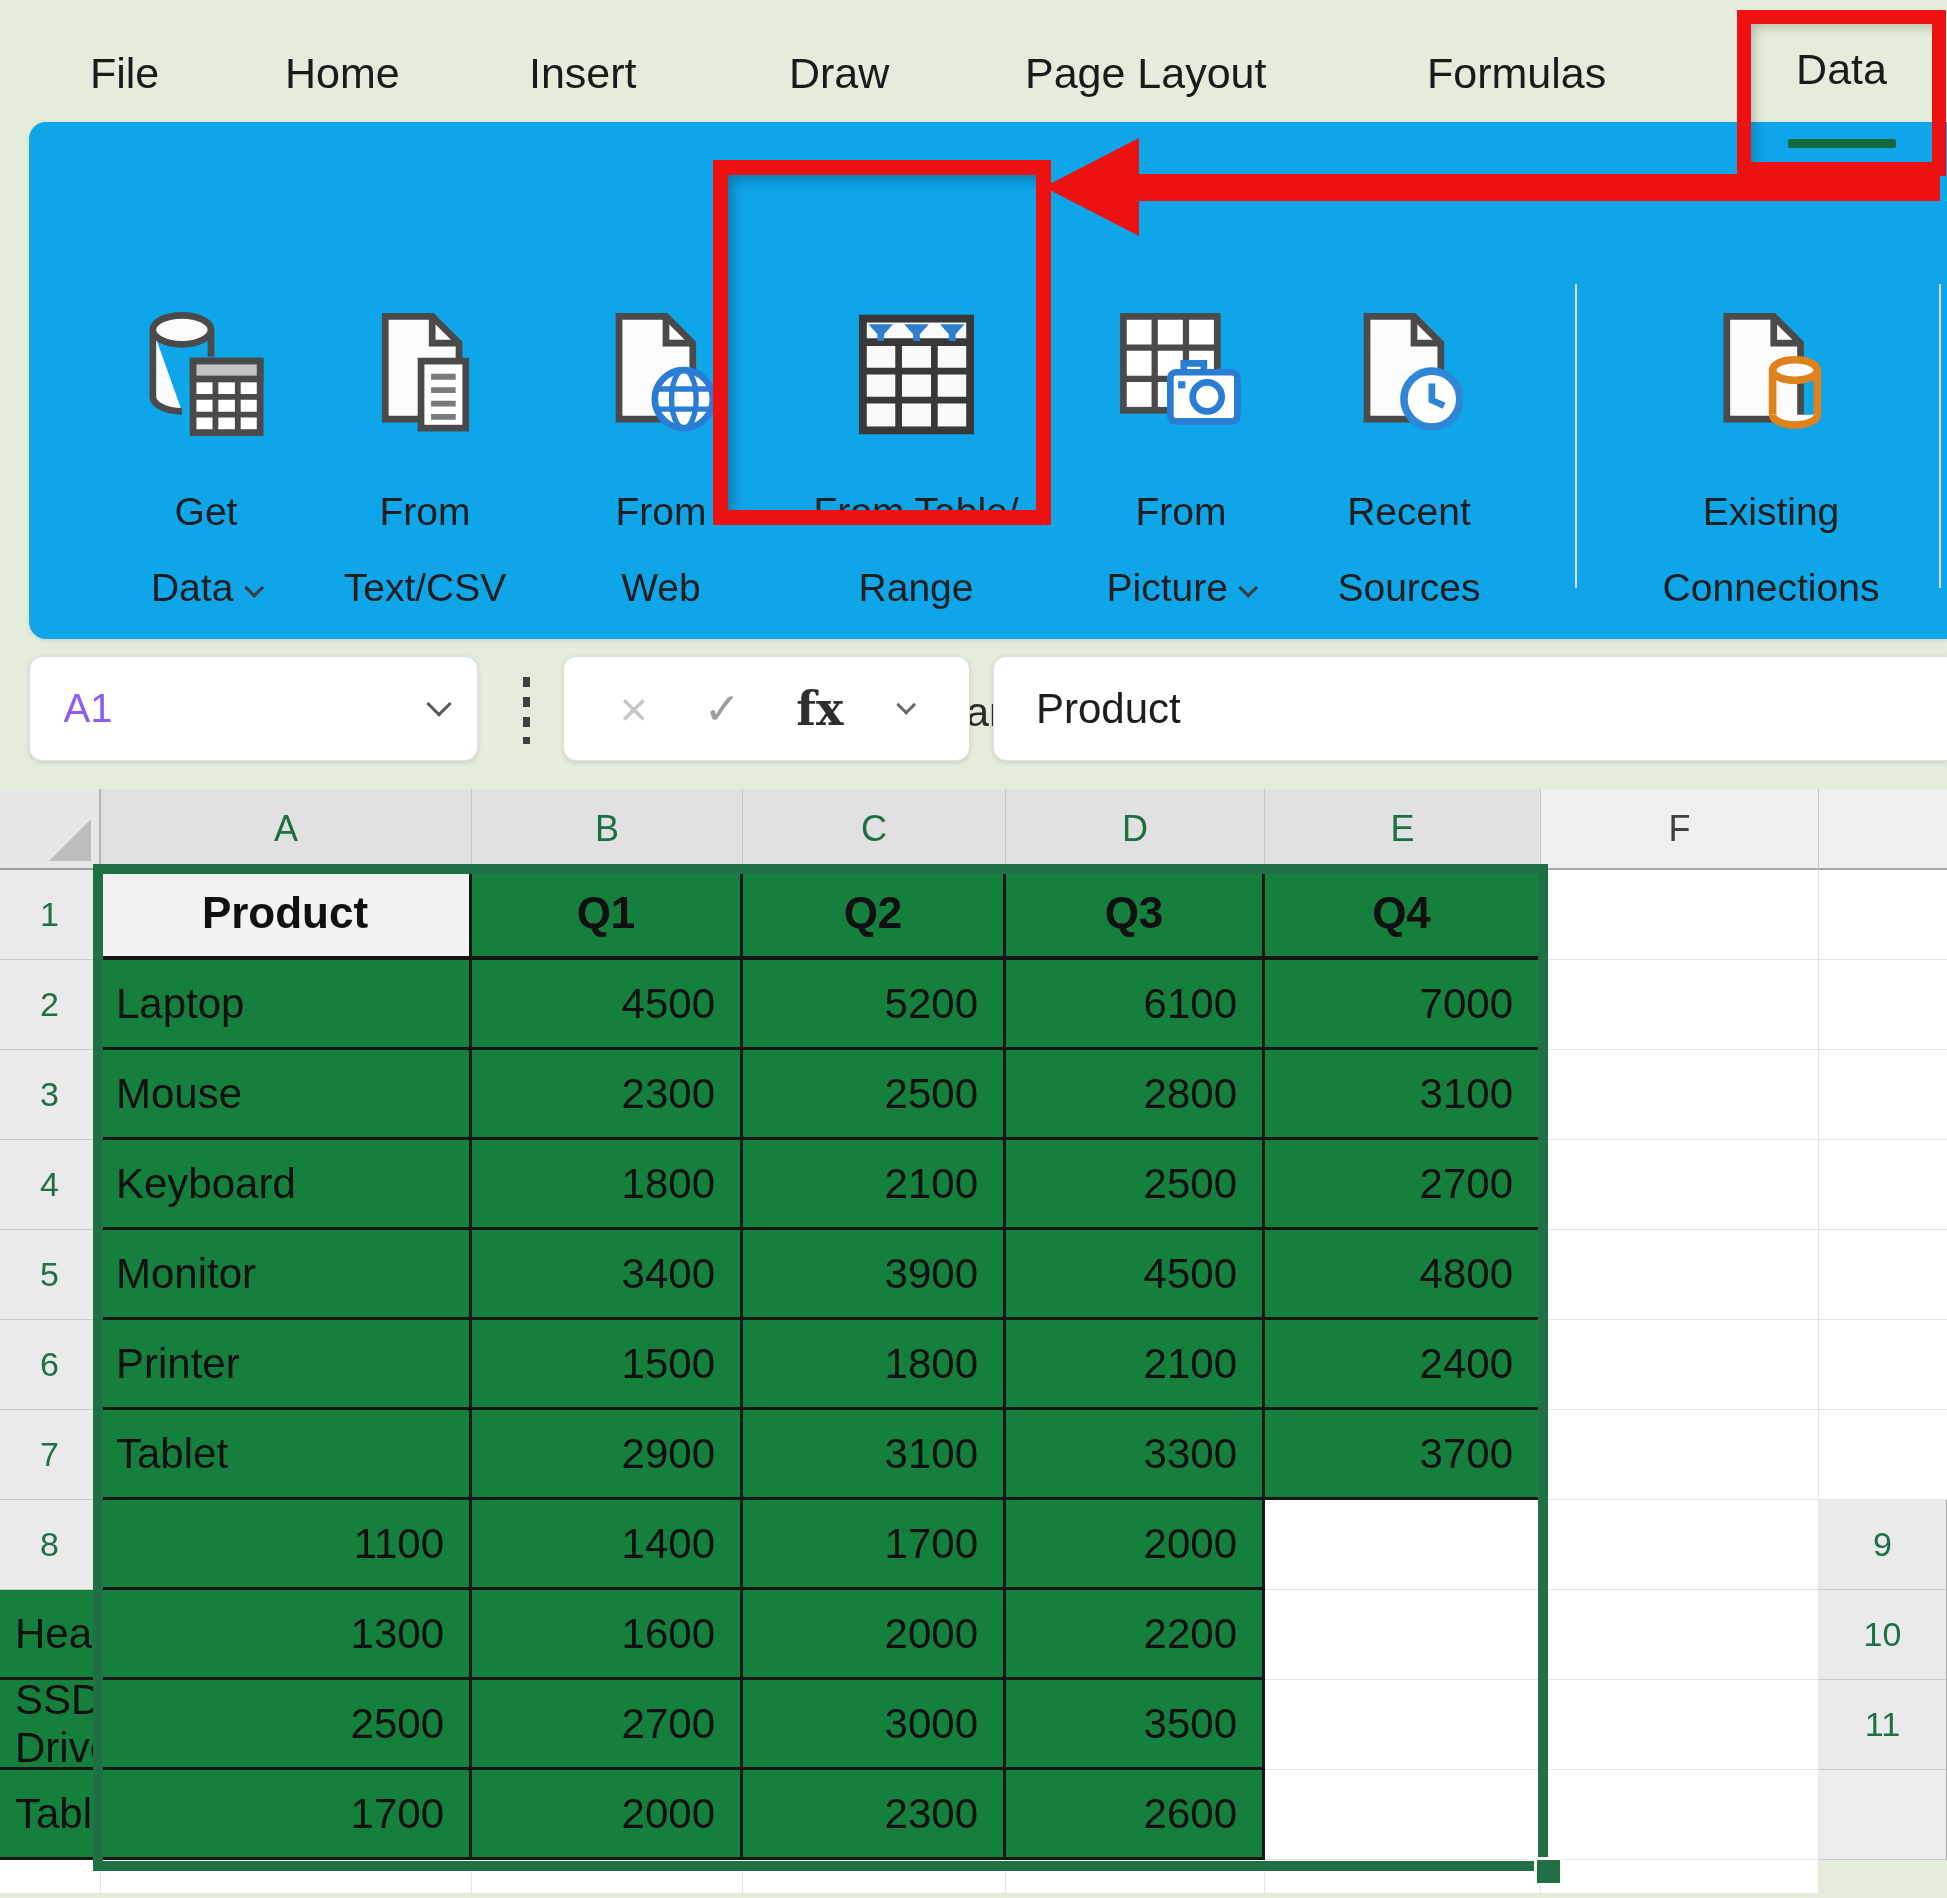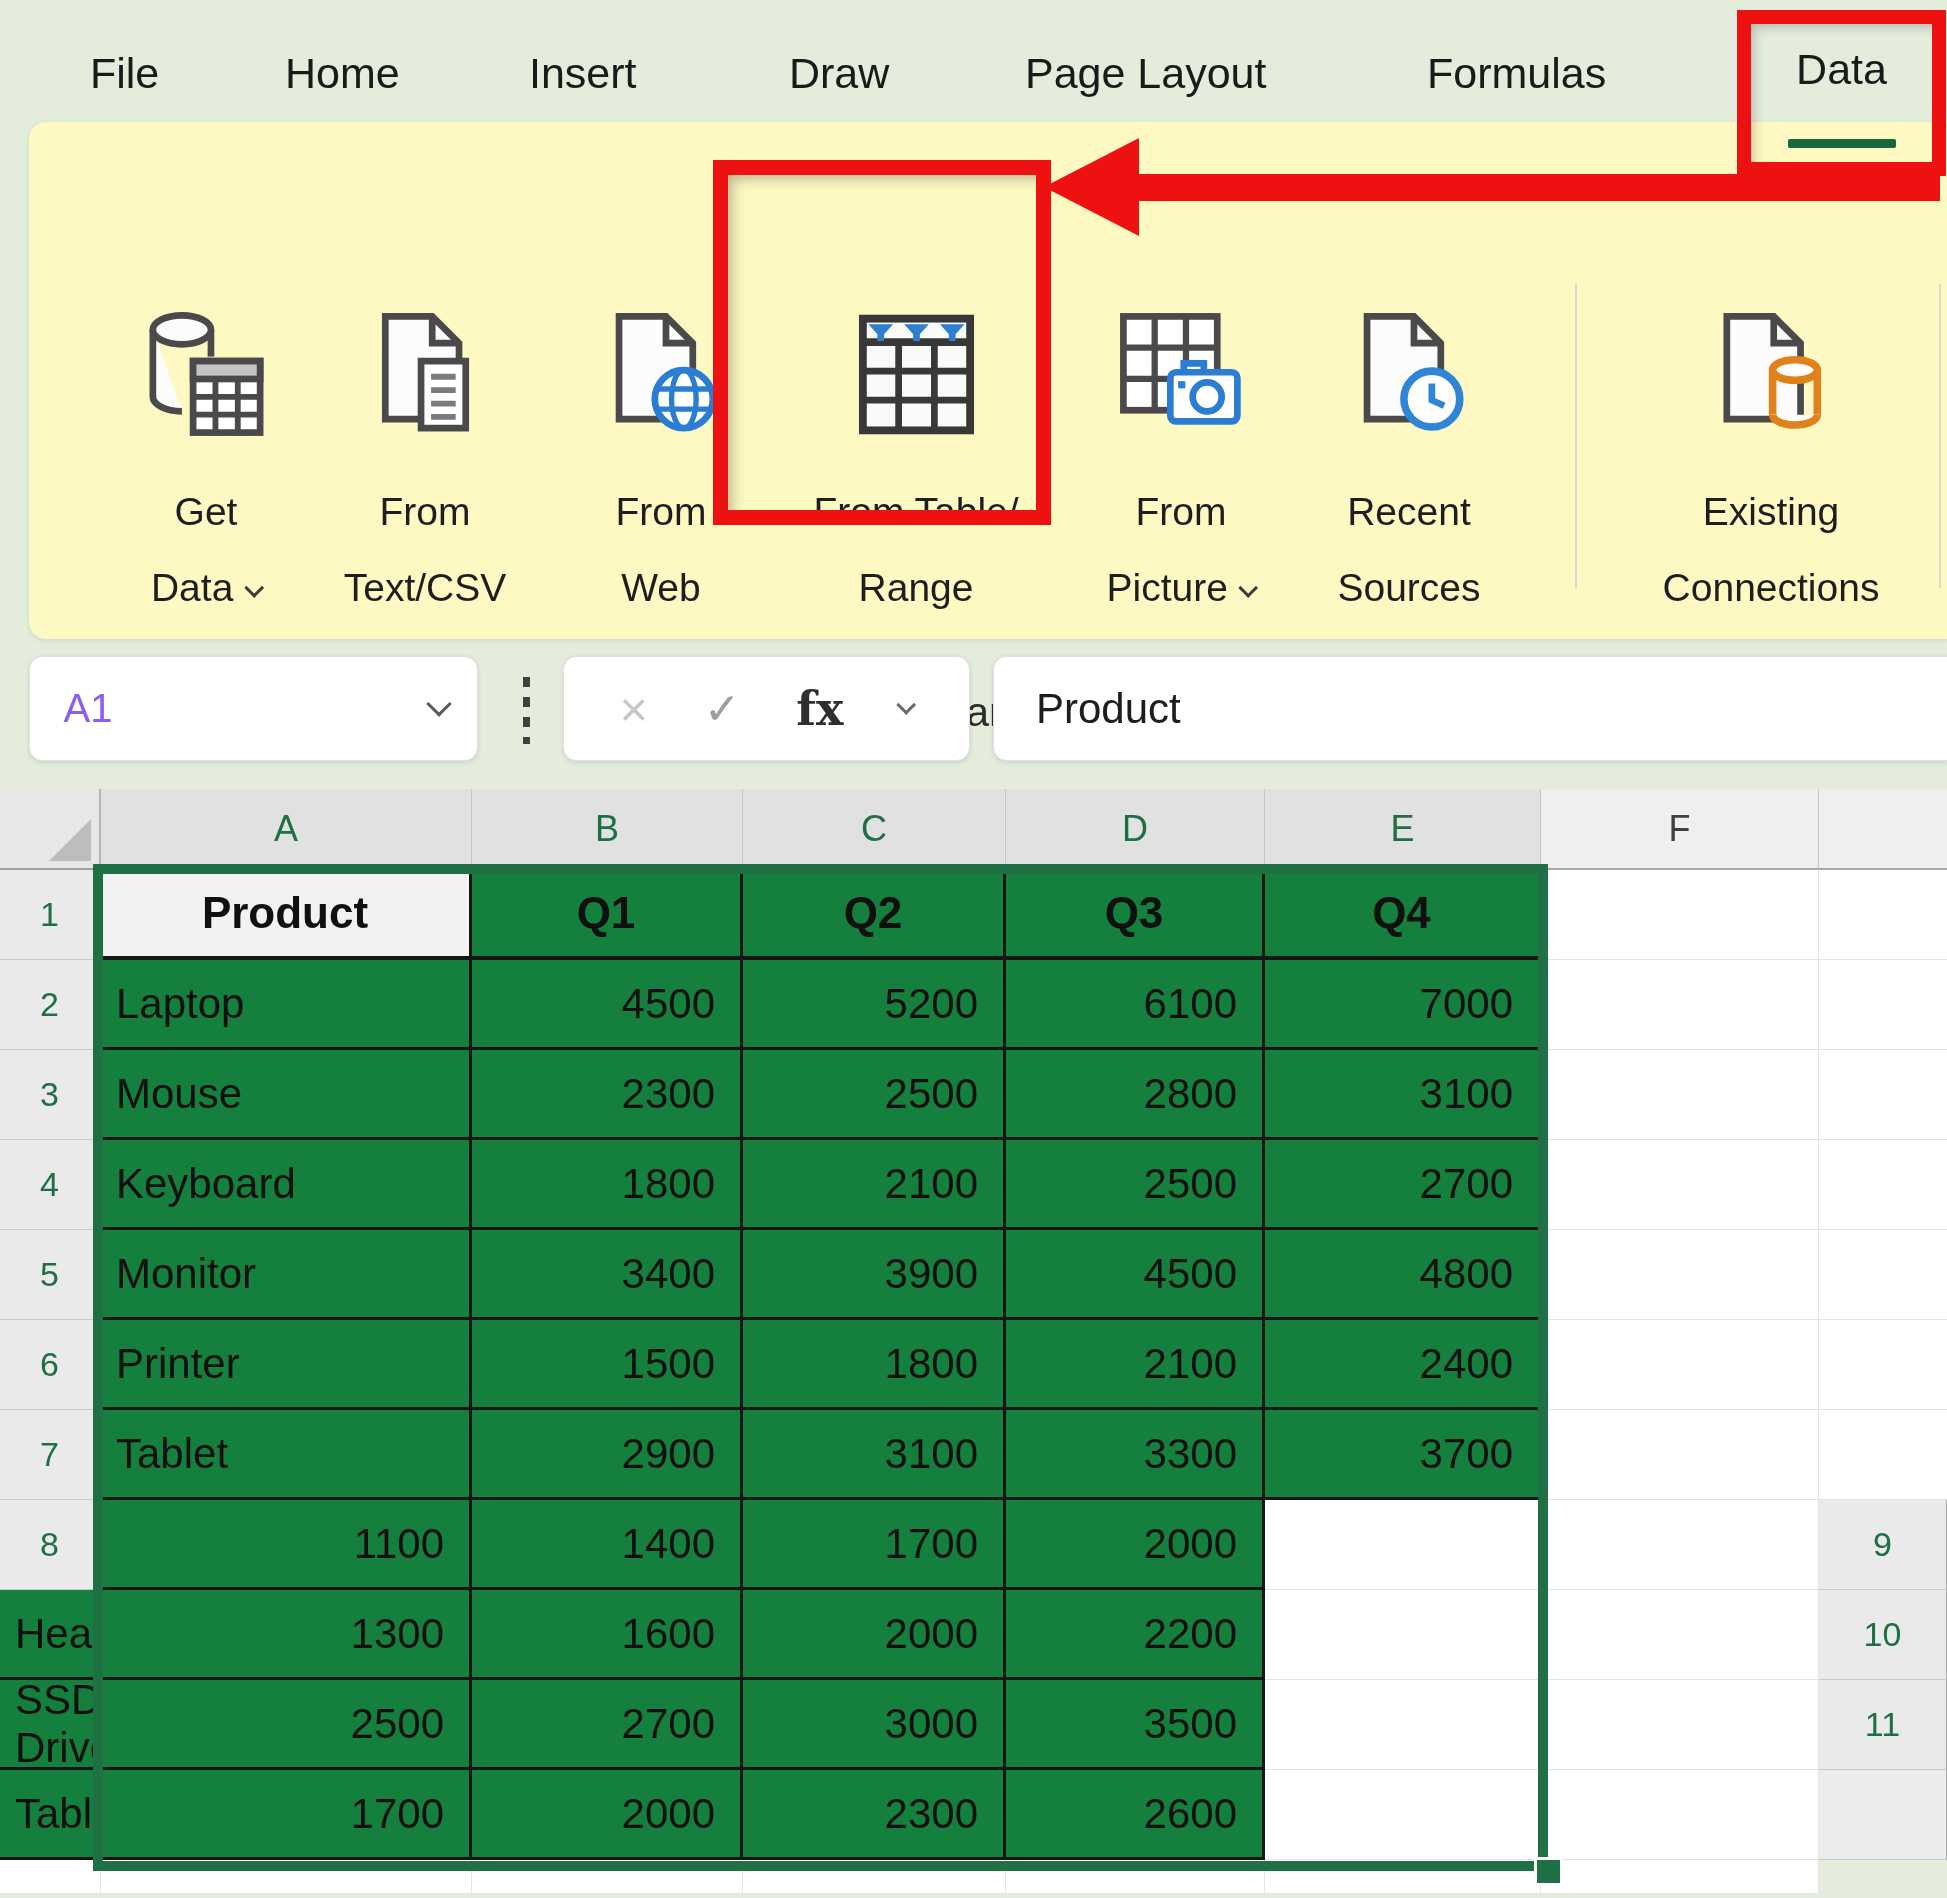--- a/index.html
+++ b/index.html
@@ -3,21 +3,21 @@
 <meta charset="utf-8">
 <style>
   html,body{margin:0;padding:0;}
   .canvas{position:relative;width:1948px;height:1898px;background:#e4ecdb;
           font-family:"Liberation Sans",sans-serif;overflow:hidden;}
 
   
   .tab{position:absolute;top:49px;font-size:43px;color:#1a1a1a;white-space:nowrap;cursor:default;}
 
   
-  .ribbon-panel{position:absolute;left:28.5px;top:122px;width:1919px;height:517px;background:#fef9c3;
+  .ribbon-panel{position:absolute;left:28.5px;top:122px;width:1919px;height:517px;background:#0ea5e9;
                 border-radius:17px 0 0 17px;box-shadow:0 1.9px 4.8px rgba(0,0,0,.08);}
   .ribbon-btn{position:absolute;top:152px;width:323px;text-align:center;}
   .rb-icon{height:200px;display:flex;align-items:center;justify-content:center;}
   .rb-label{font-size:39px;line-height:76px;color:#1e1e1e;white-space:nowrap;}
   .rb-divider{position:absolute;top:162px;width:2.9px;height:304px;background:#d9d9d9;}
   .group-label{position:absolute;left:699px;top:567px;width:571px;text-align:center;
                font-size:41px;color:#2c2c2c;}
 
   
   .chev{display:inline-block;border-right:3.3px solid #3c3c3c;border-bottom:3.3px solid #3c3c3c;

